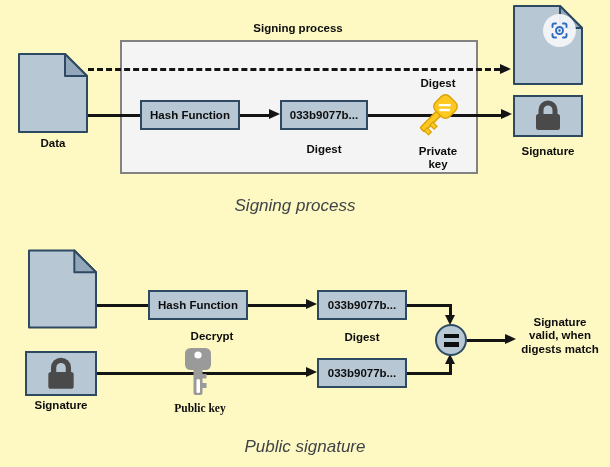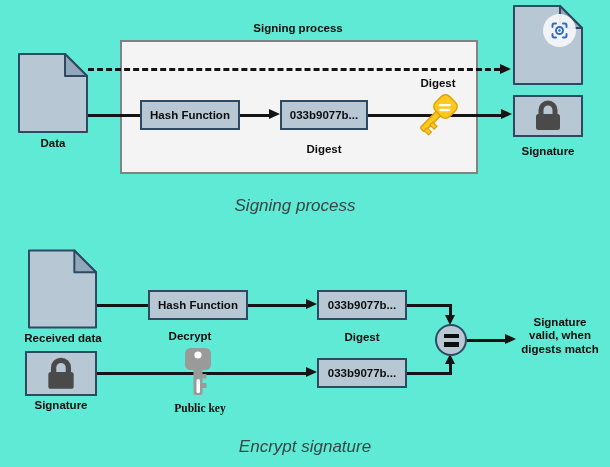--- a/index.html
+++ b/index.html
@@ -1,17 +1,17 @@
 <!DOCTYPE html>
 <html><head>
 <meta charset="utf-8">
 <style>
   html,body { margin:0; padding:0; background:#ffffff; }
   #stage {
-    position:relative; width:610px; height:467px; background:#5eead4;
+    position:relative; width:610px; height:467px; background:#fef9c3;
     font-family:"Liberation Sans", sans-serif; overflow:hidden;
   }
   .frame { position:absolute; background:#f4f4f4; border:2px solid #828282; box-sizing:border-box; }
   .node {
     position:absolute; background:#b7c7d3; border:2px solid #2e4a62; box-sizing:border-box;
     display:flex; align-items:center; justify-content:center;
     font-weight:bold; font-size:11.5px; color:#0d0d0d; text-align:center;
   }
   .lbl { position:absolute; font-weight:bold; font-size:11.5px; color:#0d0d0d; text-align:center; line-height:1.16; }
   .pre { white-space:pre-line; }
@@ -67,20 +67,22 @@
   <div class="icon-abs" style="left:425px; top:92px; width:24px; height:46px; transform:rotate(45deg);">
     <svg width="24" height="46" viewBox="0 0 24 46">
       <rect x="9" y="18" width="6" height="26" rx="1.5" fill="#fdc820" stroke="#dda307" stroke-width="1.5"></rect>
       <rect x="14" y="31" width="6" height="4" fill="#fdc820" stroke="#dda307" stroke-width="1.2"></rect>
       <rect x="14" y="39" width="6" height="4" fill="#fdc820" stroke="#dda307" stroke-width="1.2"></rect>
       <rect x="2" y="1" width="20" height="20" rx="6" fill="#fdc820" stroke="#dda307" stroke-width="1.5"></rect>
       <line x1="7" y1="14" x2="14" y2="7" stroke="#ffffff" stroke-width="2.4" stroke-linecap="round"></line>
       <line x1="11" y1="17" x2="17" y2="11" stroke="#ffffff" stroke-width="2.4" stroke-linecap="round"></line>
     </svg>
   </div>
+  <div class="lbl pre" style="left:407px; top:145px; width:62px;">Private
+key</div>
 
   <svg class="icon-abs" style="left:513px; top:5px;" width="70" height="80" viewBox="0 0 70 80">
     <path d="M1,1 H47 L69,23 V79 H1 Z" fill="#b7c7d3" stroke="#2e4a62" stroke-width="2" stroke-linejoin="round"></path>
     <path d="M47,1 V23 H69 Z" fill="#92a8ba" stroke="#2e4a62" stroke-width="2" stroke-linejoin="round"></path>
   </svg>
   <div class="badge" style="left:543px; top:14px;">
     <svg width="21" height="21" viewBox="0 0 24 24" fill="none" stroke="#2e6bc0" stroke-width="2.2" stroke-linecap="round">
       <path d="M4 8 V6 a2 2 0 0 1 2-2 h2"></path>
       <path d="M16 4 h2 a2 2 0 0 1 2 2 v2"></path>
       <path d="M20 16 v2 a2 2 0 0 1-2 2 h-2"></path>
@@ -103,25 +105,24 @@
   <div class="line" style="left:97px; top:304px; width:51px;"></div>
   <div class="line" style="left:248px; top:304px; width:60px;"></div>
   <div class="arr-r" style="left:306px; top:299px;"></div>
   <div class="line" style="left:97px; top:372px; width:211px;"></div>
   <div class="arr-r" style="left:306px; top:367px;"></div>
 
   <svg class="icon-abs" style="left:28px; top:248px;" width="69" height="82" viewBox="0 0 70 80">
     <path d="M1,1 H47 L69,23 V79 H1 Z" fill="#b7c7d3" stroke="#2e4a62" stroke-width="2" stroke-linejoin="round"></path>
     <path d="M47,1 V23 H69 Z" fill="#92a8ba" stroke="#2e4a62" stroke-width="2" stroke-linejoin="round"></path>
   </svg>
-  <div class="lbl" style="left:8px; top:332px; width:110px;">Received data</div>
 
   <div class="node" style="left:148px; top:290px; width:100px; height:30px;">Hash Function</div>
 
-  <div class="lbl" style="left:150px; top:330px; width:80px;">Decrypt</div>
+  <div class="lbl" style="left:172px; top:330px; width:80px;">Decrypt</div>
   <svg class="icon-abs" style="left:184px; top:347px;" width="28" height="50" viewBox="0 0 28 50">
     <rect x="9.5" y="20" width="9" height="28" rx="2" fill="#9a9a9a"></rect>
     <rect x="18" y="27" width="4.5" height="4.5" fill="#9a9a9a"></rect>
     <rect x="18" y="36" width="4.5" height="5" fill="#9a9a9a"></rect>
     <rect x="12.5" y="32" width="3.5" height="14" rx="1.5" fill="#ffffff"></rect>
     <rect x="1" y="1" width="26" height="22" rx="5.5" fill="#9a9a9a"></rect>
     <circle cx="14" cy="8" r="3.6" fill="#ffffff"></circle>
   </svg>
   <div class="lbl" style="left:155px; top:402px; width:90px;font-family:Liberation Serif, serif;">Public key</div>
 
@@ -148,15 +149,15 @@
     <div class="eq-bar"></div>
     <div class="eq-bar"></div>
   </div>
 
   <div class="line" style="left:467px; top:339px; width:40px;"></div>
   <div class="arr-r" style="left:505px; top:334px;"></div>
   <div class="lbl pre" style="left:510px; top:316px; width:100px;">Signature
 valid, when
 digests match</div>
 
-  <div class="caption" style="left:155px; top:437px; width:300px;">Encrypt signature</div>
+  <div class="caption" style="left:155px; top:437px; width:300px;">Public signature</div>
 
 </div>
 
 </body></html>

